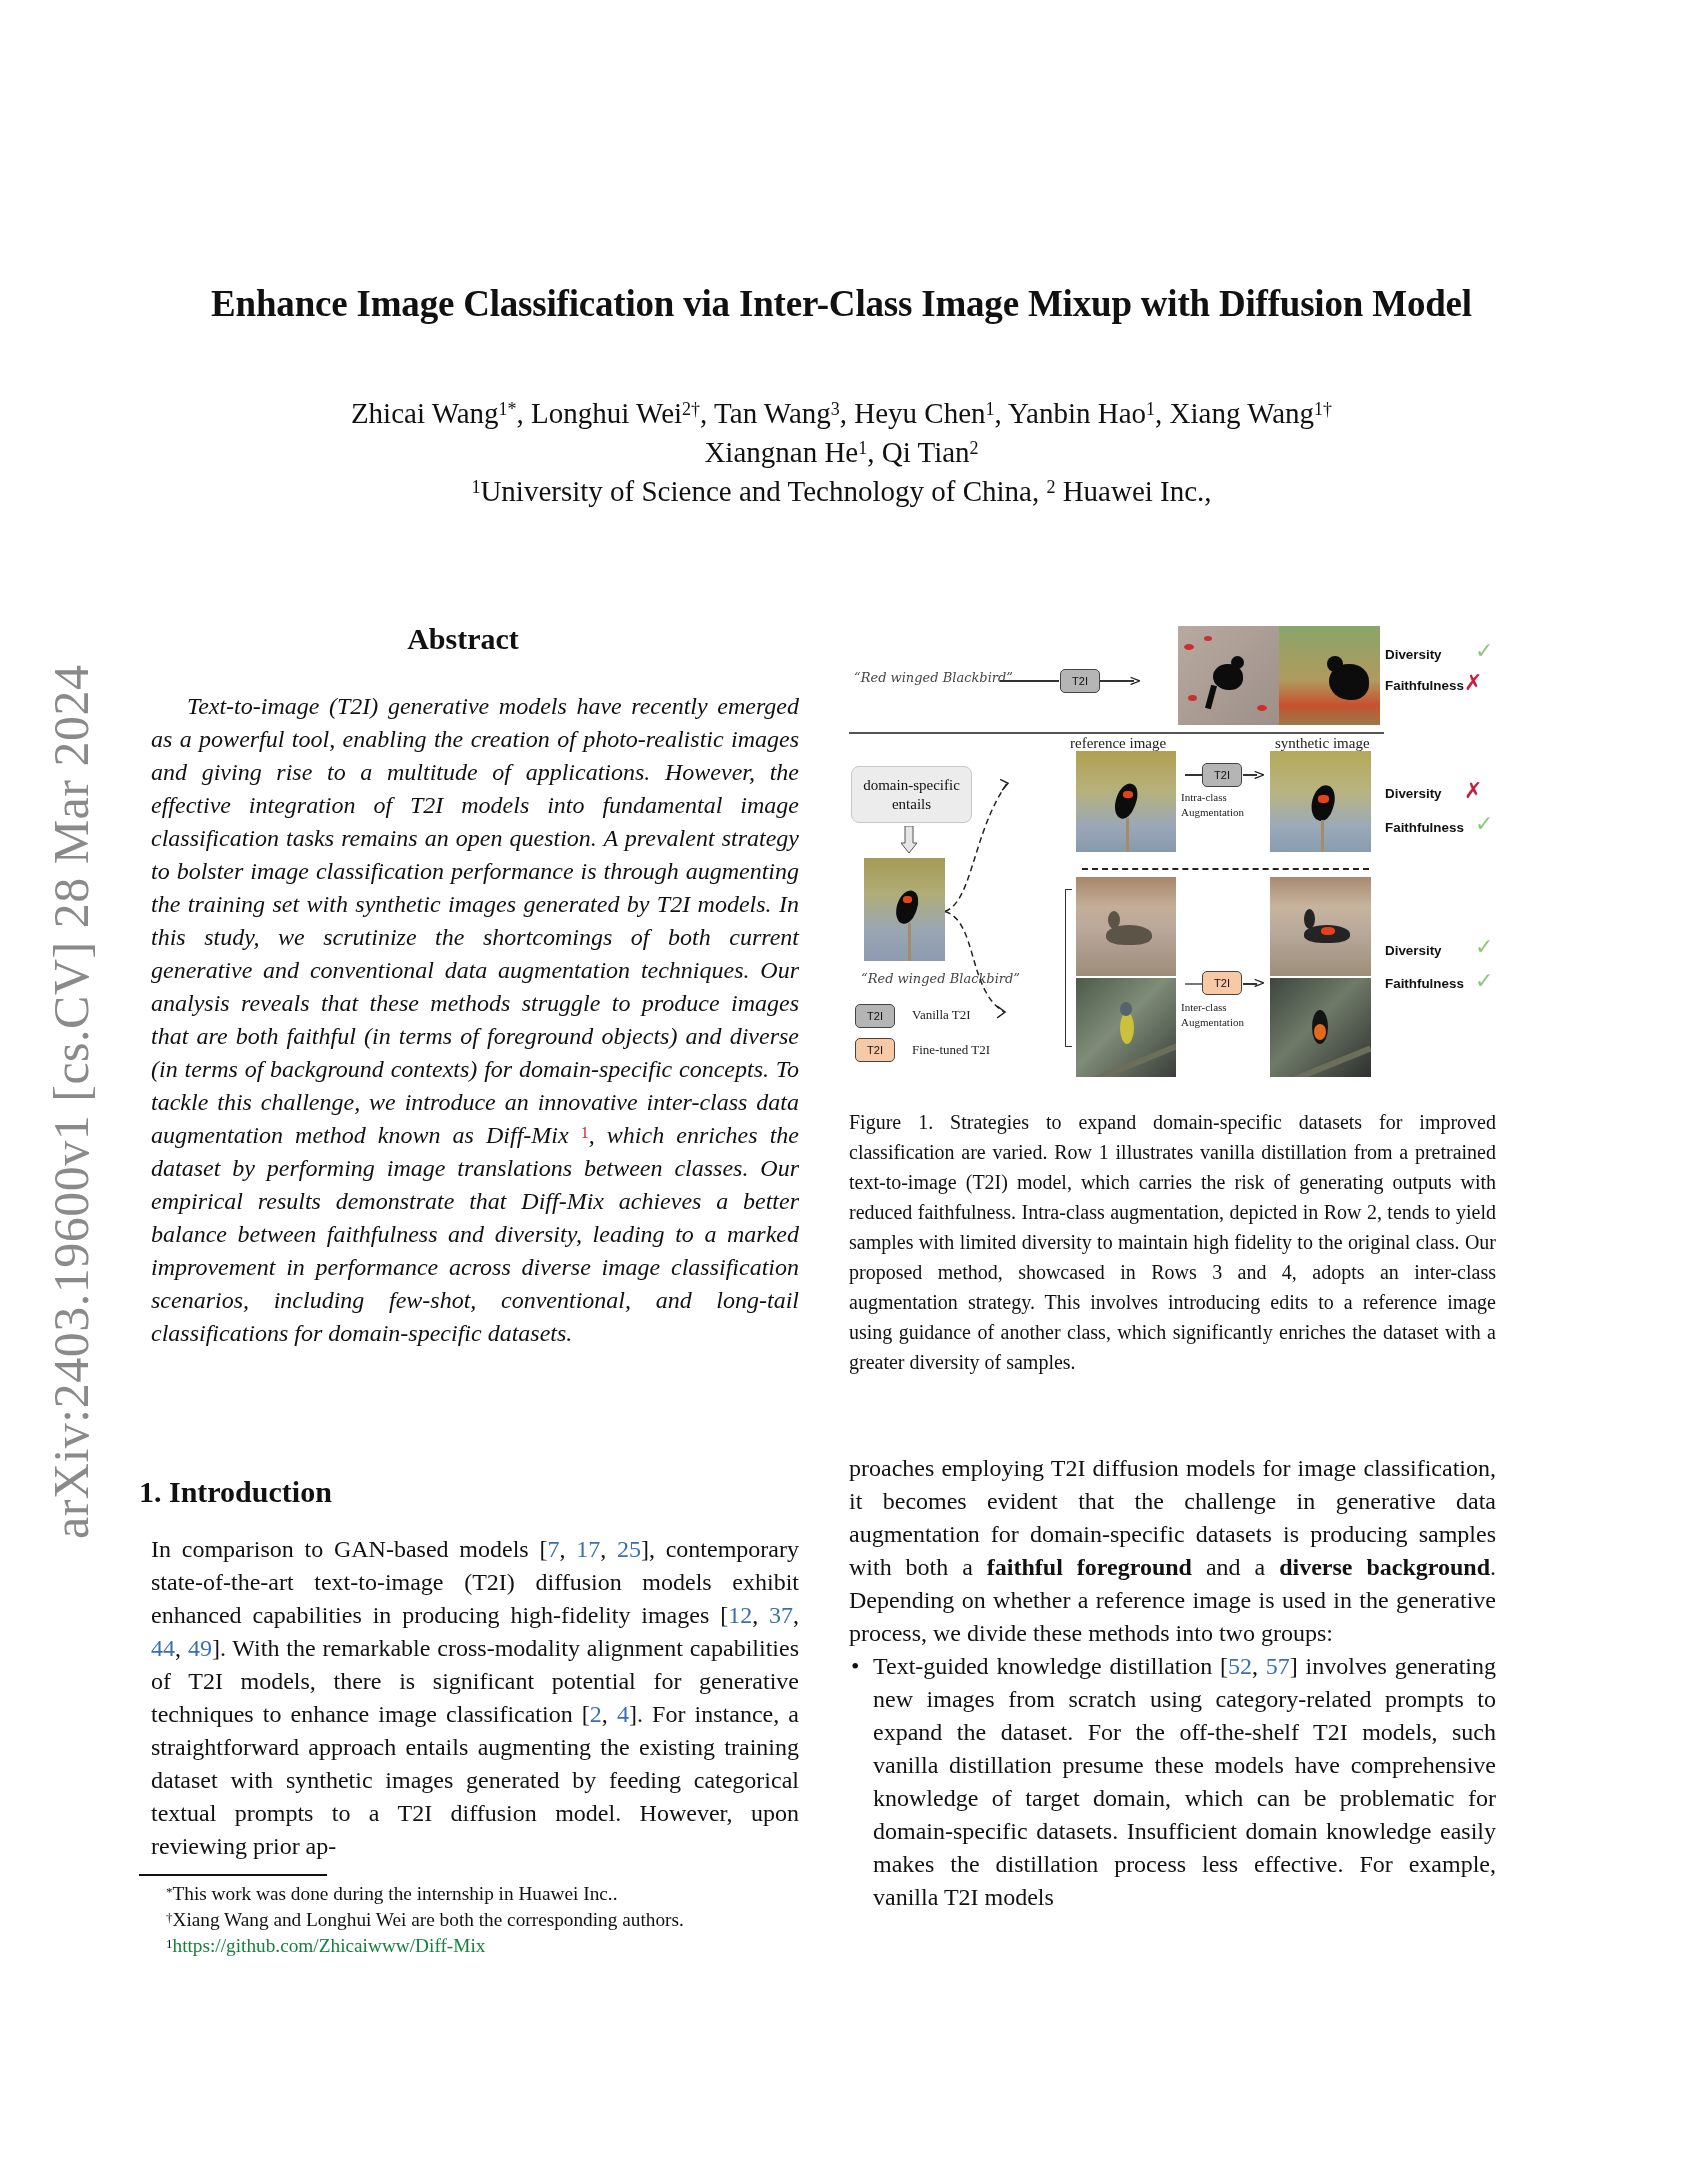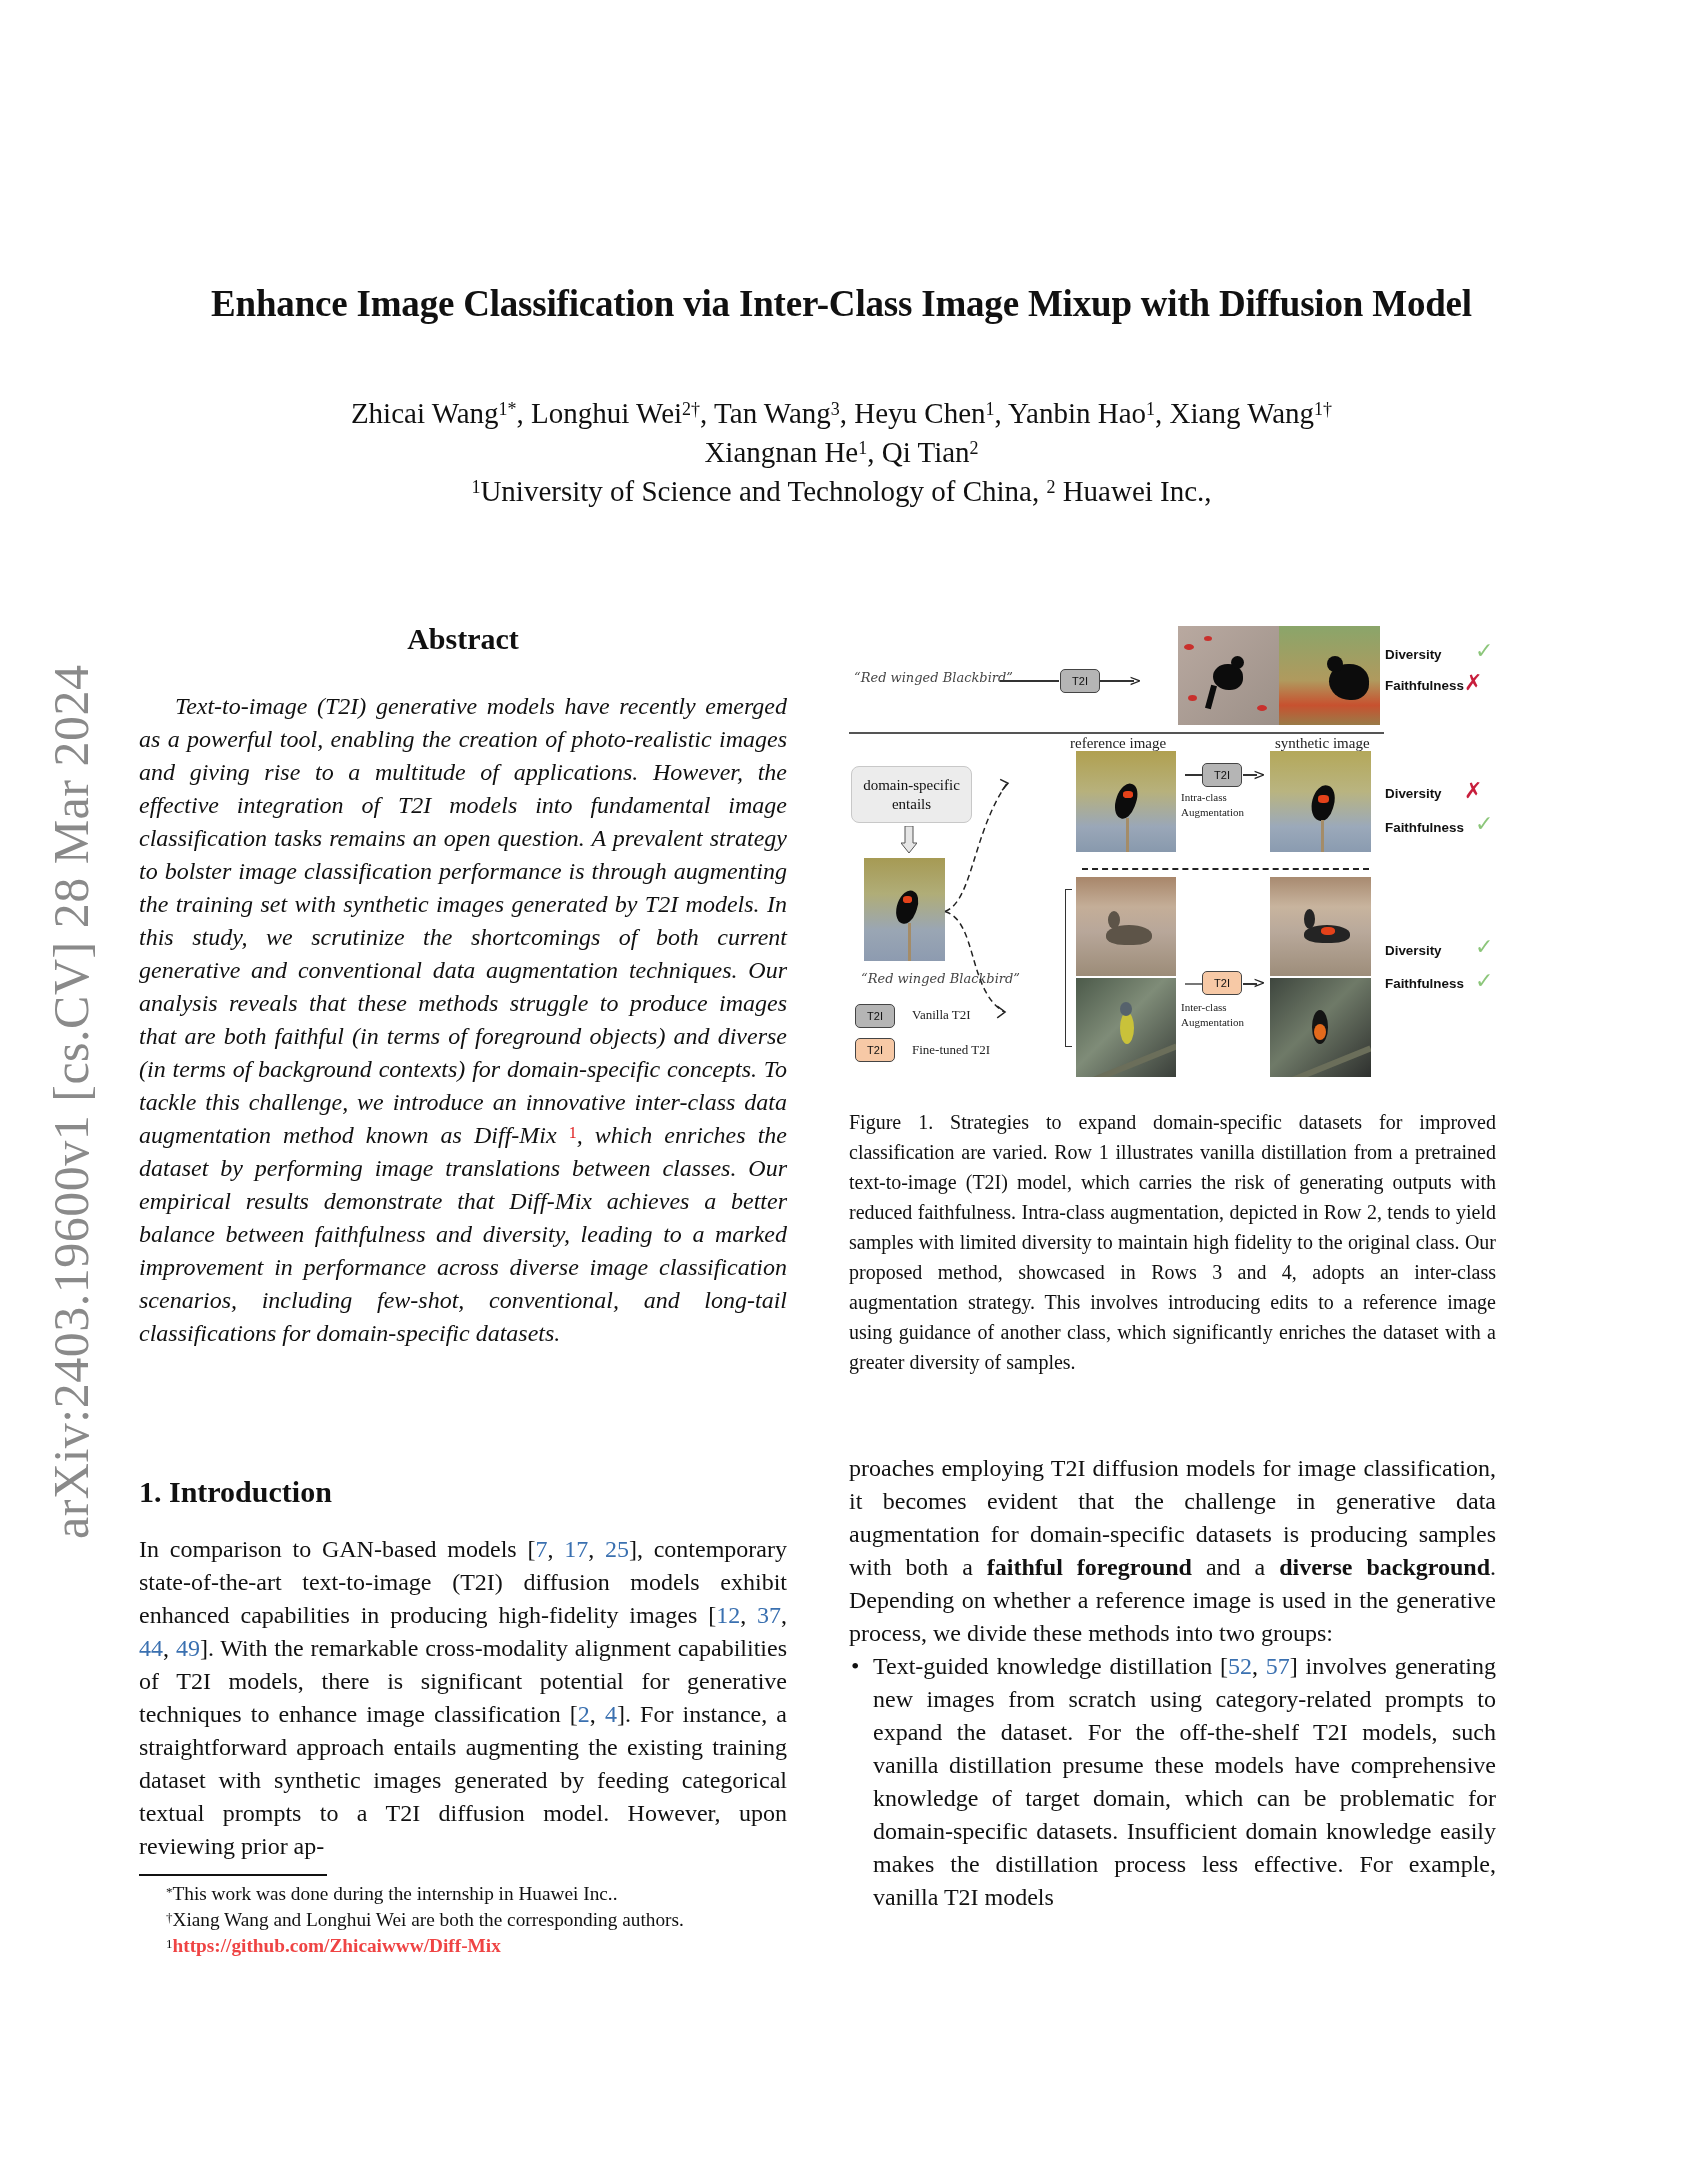--- a/index.html
+++ b/index.html
@@ -16,40 +16,40 @@
   .title {
     position: absolute; left: 0; width: 1683px; top: 282px; text-align: center;
     font-size: 37px; font-weight: bold; letter-spacing: -0.2px;
   }
   .authors {
     position: absolute; left: 0; width: 1683px; top: 394px; text-align: center;
     font-size: 29px; line-height: 39px;
   }
   .authors sup { font-size: 18px; vertical-align: top; position: relative; top: -4px; }
 
-  .col-left { position: absolute; left: 139px; width: 648px; }
+  .col-left { position: absolute; left: 151px; width: 648px; }
   .col-right { position: absolute; left: 849px; width: 647px; }
 
   .abstract-heading {
     position: absolute; left: 139px; width: 648px; top: 622px; text-align: center;
     font-size: 30px; font-weight: bold;
   }
   .abstract-body {
     top: 690px; font-size: 24px; line-height: 33px; font-style: italic; text-align: justify; text-indent: 36px;
   }
   .abstract-body .fnref { color: #e02020; font-style: normal; font-size: 16px; vertical-align: top; position: relative; top: -3px; }
 
   .section-heading { position: absolute; left: 139px; top: 1475px; font-size: 30px; font-weight: bold; }
   .intro-body { top: 1533px; font-size: 24px; line-height: 33px; text-align: justify; }
   .cite { color: #3a70b0; }
 
   .footnote-rule { position: absolute; left: 139px; top: 1874px; width: 188px; height: 2px; background: #111; }
   .footnotes { top: 1881px; left: 166px; width: 634px; font-size: 19.3px; line-height: 26px; }
   .footnotes sup { font-size: 13px; vertical-align: top; position: relative; top: -2px; }
-  .fn-link { color: #ef4444; font-weight: bold; }
+  .fn-link { color: #15803d; }
 
   .figure { position: absolute; left: 849px; top: 624px; width: 653px; height: 465px; }
   .fig-prompt { position: absolute; font-family: "DejaVu Serif", serif; font-style: italic; font-size: 13px; color: #444; }
   .t2i-box { position: absolute; width: 40px; height: 24px; border: 1.5px solid #444; border-radius: 5px;
     font-family: "Liberation Sans", sans-serif; font-size: 11px; display: flex; align-items: center; justify-content: center; }
   .t2i-vanilla { background: #b5b5b5; }
   .t2i-fine { background: #f7c9a6; }
   .line { position: absolute; background: #333; }
   .arrow-head { position: absolute; font-family: "DejaVu Sans", sans-serif; font-size: 15px; line-height: 15px; color: #222; }
   .fig-label { position: absolute; font-family: "Liberation Serif", serif; font-size: 15px; color: #222; white-space: nowrap; }

